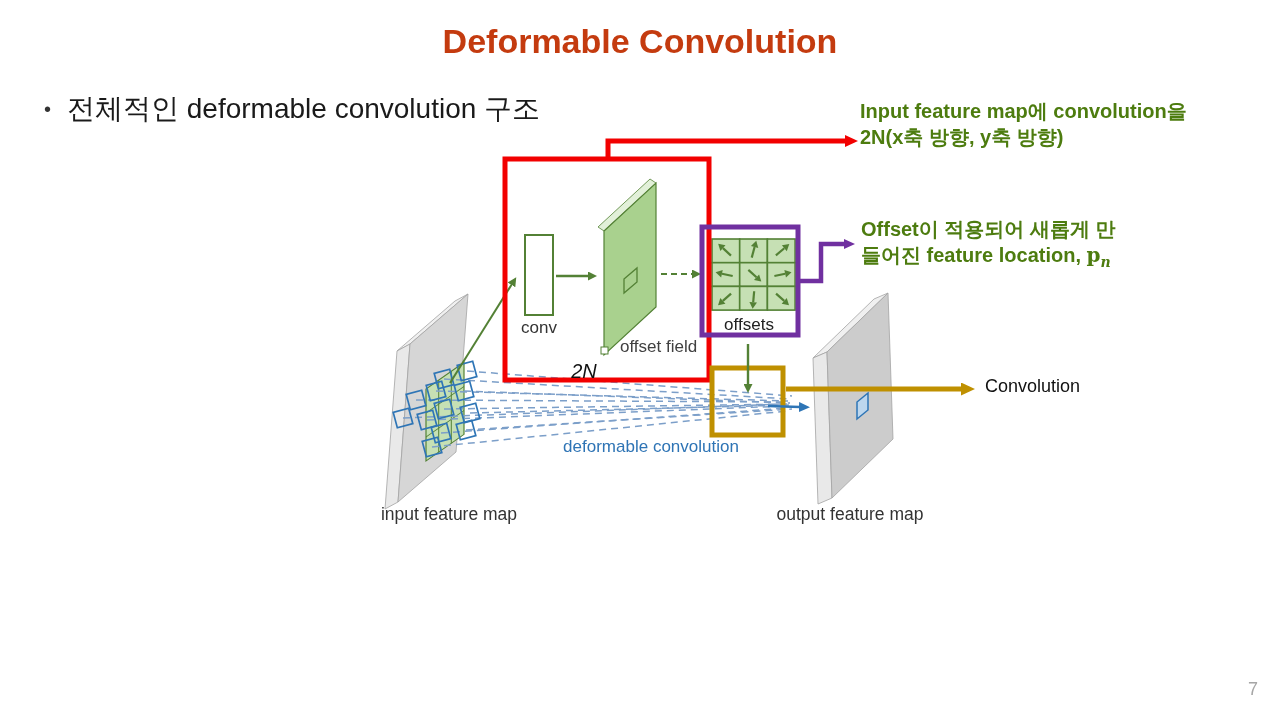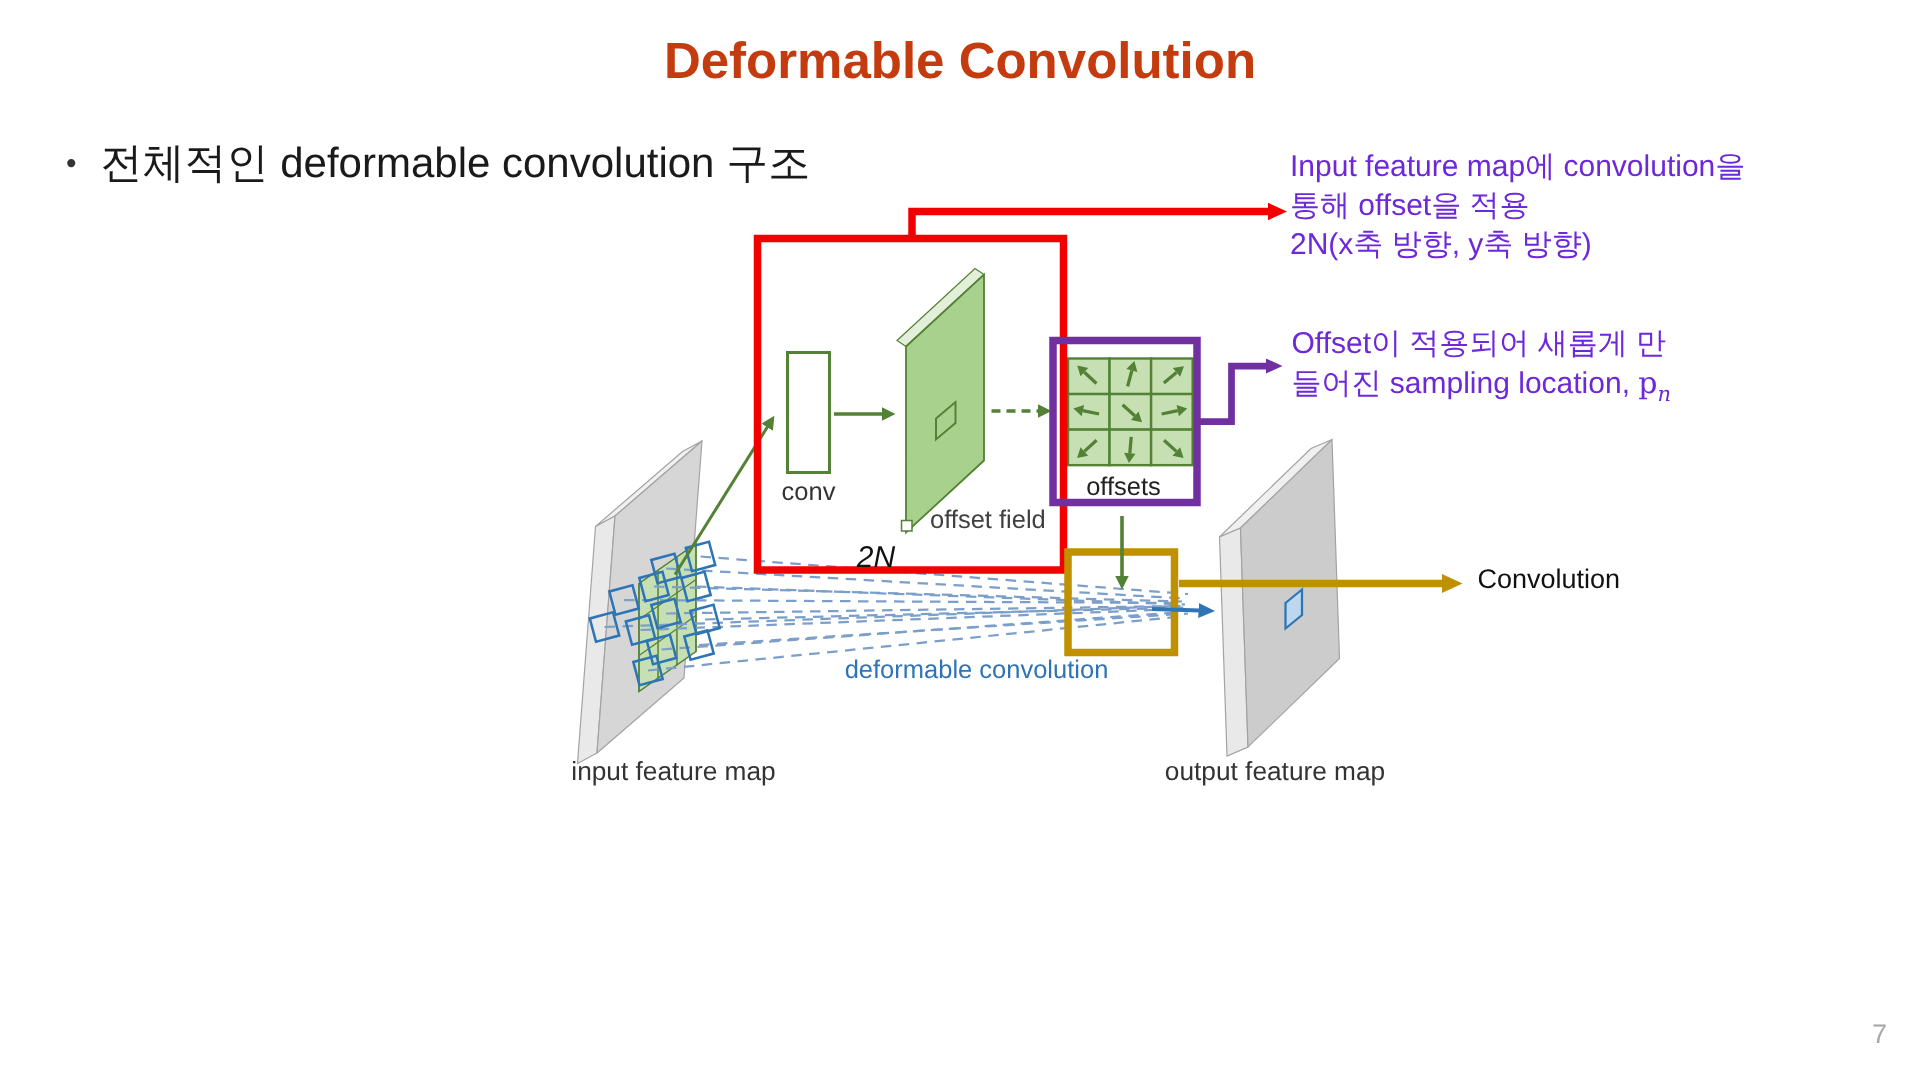--- a/index.html
+++ b/index.html
@@ -3,21 +3,21 @@
 <meta charset="utf-8">
 <style>
   html,body{margin:0;padding:0;background:#fff;}
   .slide{position:relative;width:1280px;height:720px;background:#ffffff;overflow:hidden;
          font-family:"Liberation Sans",sans-serif;}
   .title{position:absolute;top:22px;left:0;width:100%;text-align:center;
          font-size:34px;font-weight:bold;color:#C43B0F;}
   .bullet-row{position:absolute;left:44px;top:90px;display:flex;align-items:center;
          font-size:28px;color:#1a1a1a;white-space:nowrap;}
   .bullet-dot{font-size:20px;margin-right:16px;color:#333;}
-  .ann{position:absolute;font-size:20px;line-height:26px;color:#6d28d9;white-space:nowrap;}
+  .ann{position:absolute;font-size:20px;line-height:26px;color:#4d7c0f;white-space:nowrap;font-weight:bold;}
   .ann-offset{left:860px;top:98px;}
   .ann-sampling{left:861px;top:216px;}
   .math-p{font-family:"DejaVu Serif",serif;font-size:20px;text-align:right;}
   .math-p sub{font-style:italic;font-size:14px;}
   .conv-label{position:absolute;left:985px;top:376px;font-size:18px;color:#111;}
   .page-num{position:absolute;right:22px;bottom:20px;font-size:18px;color:#A6A6A6;}
   svg.diagram{position:absolute;left:0;top:0;}
   svg text{font-family:"Liberation Sans",sans-serif;}
   .lbl{fill:#333333;font-size:17px;}
   .lbl-sm{fill:#404040;font-size:17px;}
@@ -177,28 +177,27 @@
     <text x="620" y="352" text-anchor="start" class="lbl-sm">offset field</text>
     <text x="584" y="378" text-anchor="middle" font-size="20" fill="#111" font-style="italic" font-family="DejaVu Serif, serif">2N</text>
     <text x="749" y="330" text-anchor="middle" font-size="17" fill="#222">offsets</text>
     <text x="449" y="520" text-anchor="middle" font-size="17.5" fill="#333">input feature map</text>
     <text x="850" y="520" text-anchor="middle" font-size="17.5" fill="#333">output feature map</text>
     <text x="651" y="452" text-anchor="middle" font-size="17" fill="#2E74B5">deformable convolution</text>
   </svg>
 
   <div class="ann ann-offset">
     <div>Input feature map에 convolution을</div>
-    <div>통해 offset을 적용</div>
     <div>2N(x축 방향, y축 방향)</div>
   </div>
 
   <div class="ann ann-sampling">
     <div>Offset이 적용되어 새롭게 만</div>
     <div>
-      <span>들어진 sampling location,</span>
+      <span>들어진 feature location,</span>
       <span class="math-p"><span>p</span><sub>n</sub></span>
     </div>
   </div>
 
   <div class="conv-label">Convolution</div>
 
   <div class="page-num">7</div>
 </div>
 
 </body></html>

